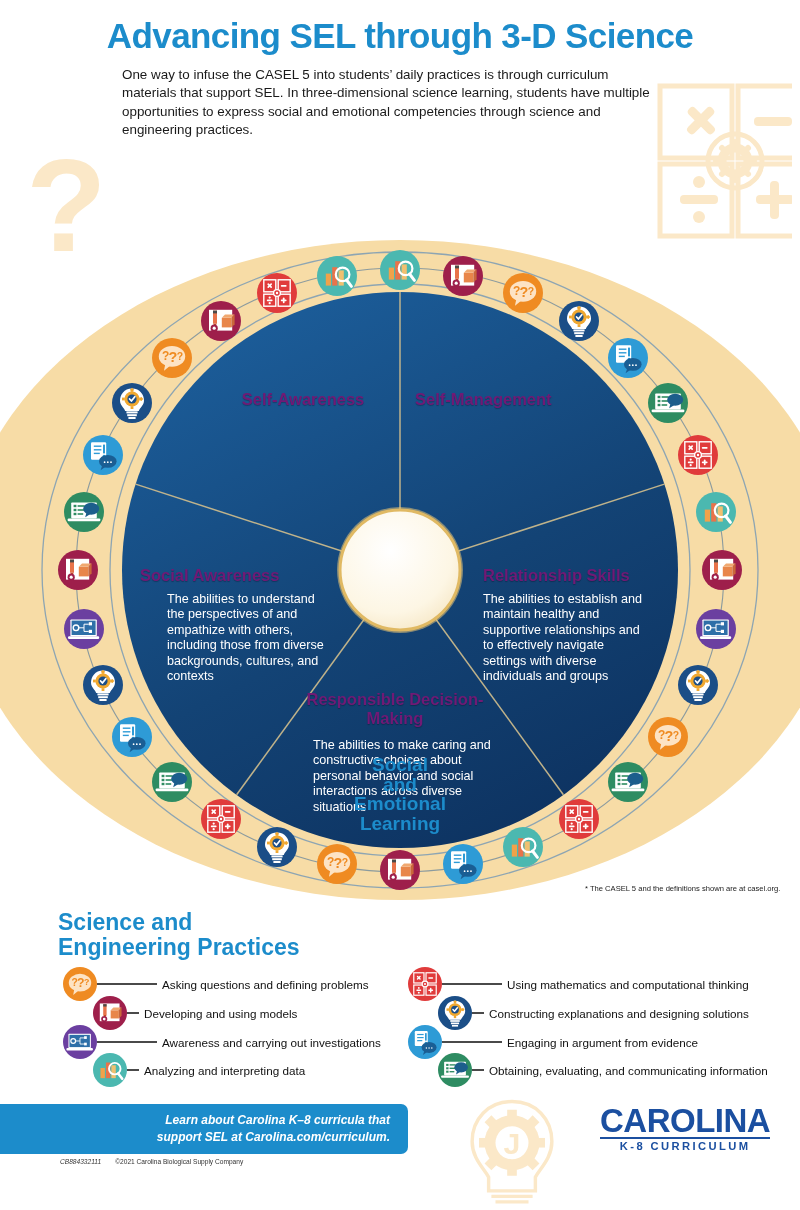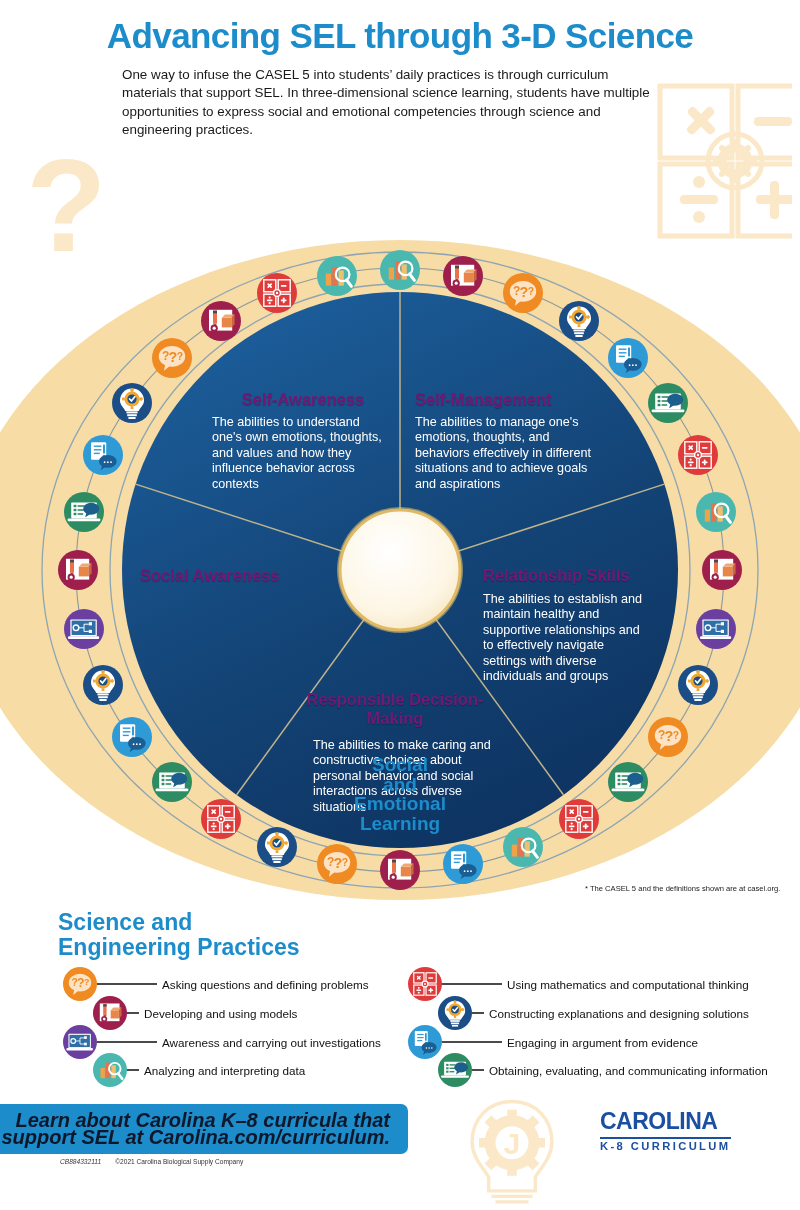--- a/index.html
+++ b/index.html
@@ -82,34 +82,34 @@
 
   
   .footer { position: absolute; left: 0; top: 1100px; width: 800px; height: 110px; z-index: 5; }
   .cta {
     position: absolute; left: -10px; top: 4px; width: 418px; height: 50px;
     background: #1C8CCB; border-radius: 7px;
     display: flex; align-items: center; justify-content: flex-end;
     padding-right: 18px;
   }
   .cta-text {
-    color: #0f172a; font-weight: bold; font-style: italic;
-    font-size: 20px; line-height: 17.5px; text-align: right;
+    color: #ffffff; font-weight: bold; font-style: italic;
+    font-size: 12px; line-height: 17.5px; text-align: right;
     font-family: "Liberation Sans", sans-serif;
   }
   .copy {
     position: absolute; left: 60px; top: 58px;
     font-size: 6.6px; color: #333;
     font-family: "Liberation Sans", sans-serif;
     display: flex; gap: 14px;
   }
   .copy .code { font-style: italic; }
   .logo { position: absolute; left: 600px; top: 6px; }
   .logo-main {
-    font-size: 23px; font-weight: bold; color: #1B4FA0;
+    font-size: 33px; font-weight: bold; color: #1B4FA0;
     letter-spacing: -0.5px; line-height: 30px;
     font-family: "Liberation Sans", sans-serif;
   }
   .logo-sub {
     font-size: 11.2px; font-weight: bold; color: #1B4FA0;
     letter-spacing: 2.4px; line-height: 13px; text-align: center;
     border-top: 2px solid #1B4FA0; padding-top: 1px; margin-top: 1px;
     font-family: "Liberation Sans", sans-serif;
   }
 </style>
@@ -750,32 +750,31 @@
 
       <rect x="8.8" y="17.6" width="5.2" height="12" fill="#F0A24A"></rect>
       <rect x="15.2" y="11.200000000000001" width="5.2" height="18.400000000000002" fill="#E8734A"></rect>
       <rect x="21.6" y="14.399999999999999" width="5.2" height="15.2" fill="#F0C070"></rect>
       <circle cx="25.6" cy="18.400000000000002" r="6.800000000000001" fill="none" stroke="#FFFFFF" stroke-width="2.2"></circle>
       <line x1="29.6" y1="24" x2="34.4" y2="30.4" stroke="#FFFFFF" stroke-width="3" stroke-linecap="round"></line>
     </svg></div>
     </div>
 
   <div class="seg-title" style="left:208px; top:160px; width:190px; text-align:center;">Self-Awareness</div>
-  <div class="seg-body" style="left:212px; top:185px; width:178px;">The abilities to understand one's own emotions, thoughts, and values and how they influence behavior across contexts</div>
 
   <div class="seg-title" style="left:415px; top:160px; width:190px; text-align:left;">Self-Management</div>
-  <div class="seg-body" style="left:415px; top:185px; width:180px;">The abilities to manage one's emotions, thoughts, and behaviors effectively in different situations and to achieve goals and aspirations</div>
 
   <div class="seg-title" style="left:483px; top:336px; width:190px; text-align:left;">Relationship Skills</div>
   <div class="seg-body" style="left:483px; top:362px; width:160px;">The abilities to establish and maintain healthy and supportive relationships and to effectively navigate settings with diverse individuals and groups</div>
 
   <div class="seg-title" style="left:300px; top:460px; width:190px; text-align:center;">Responsible Decision-Making</div>
   <div class="seg-body" style="left:313px; top:508px; width:182px;">The abilities to make caring and constructive choices about personal behavior and social interactions across diverse situations</div>
 
   <div class="seg-title" style="left:140px; top:336px; width:190px; text-align:left;">Social Awareness</div>
+  <div class="seg-body" style="left:167px; top:362px; width:160px;">The abilities to understand the perspectives of and empathize with others, including those from diverse backgrounds, cultures, and contexts</div>
 
   <div class="center-label">
     <div>Social</div>
     <div>and</div>
     <div>Emotional</div>
     <div>Learning</div>
   </div>
 </div>
 
 <div class="footnote">* The CASEL 5 and the definitions shown are at casel.org.</div>

